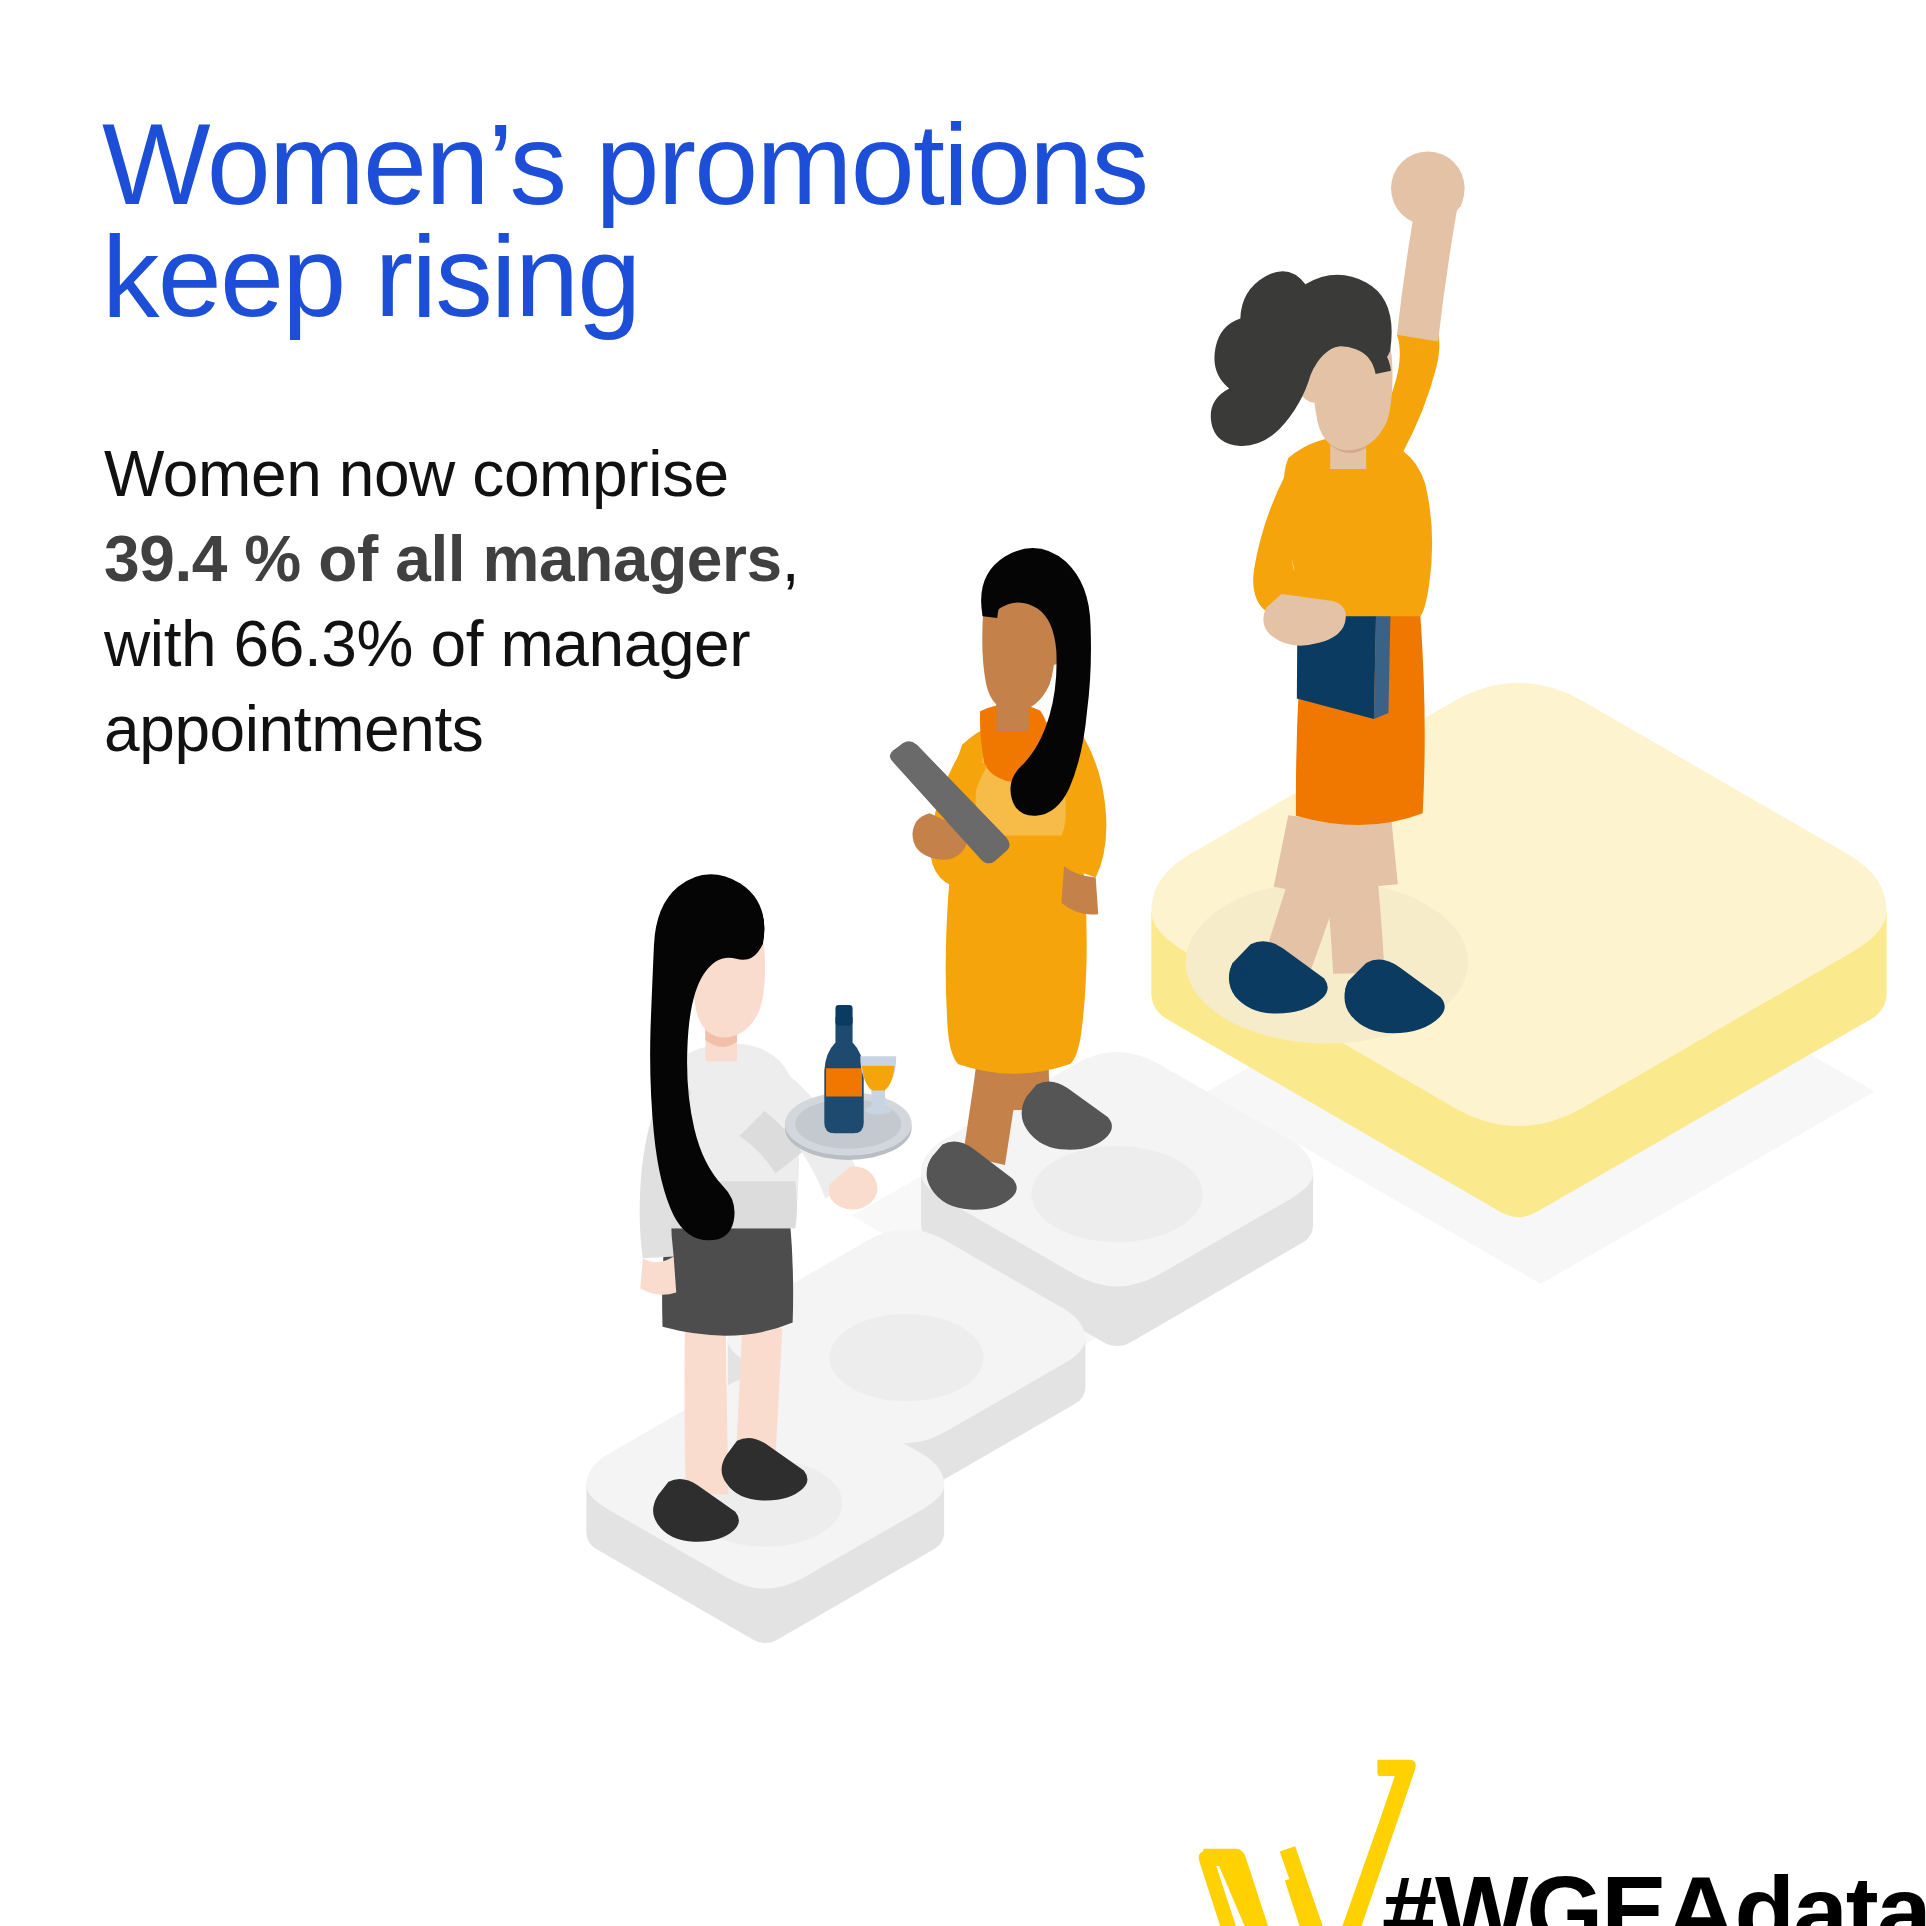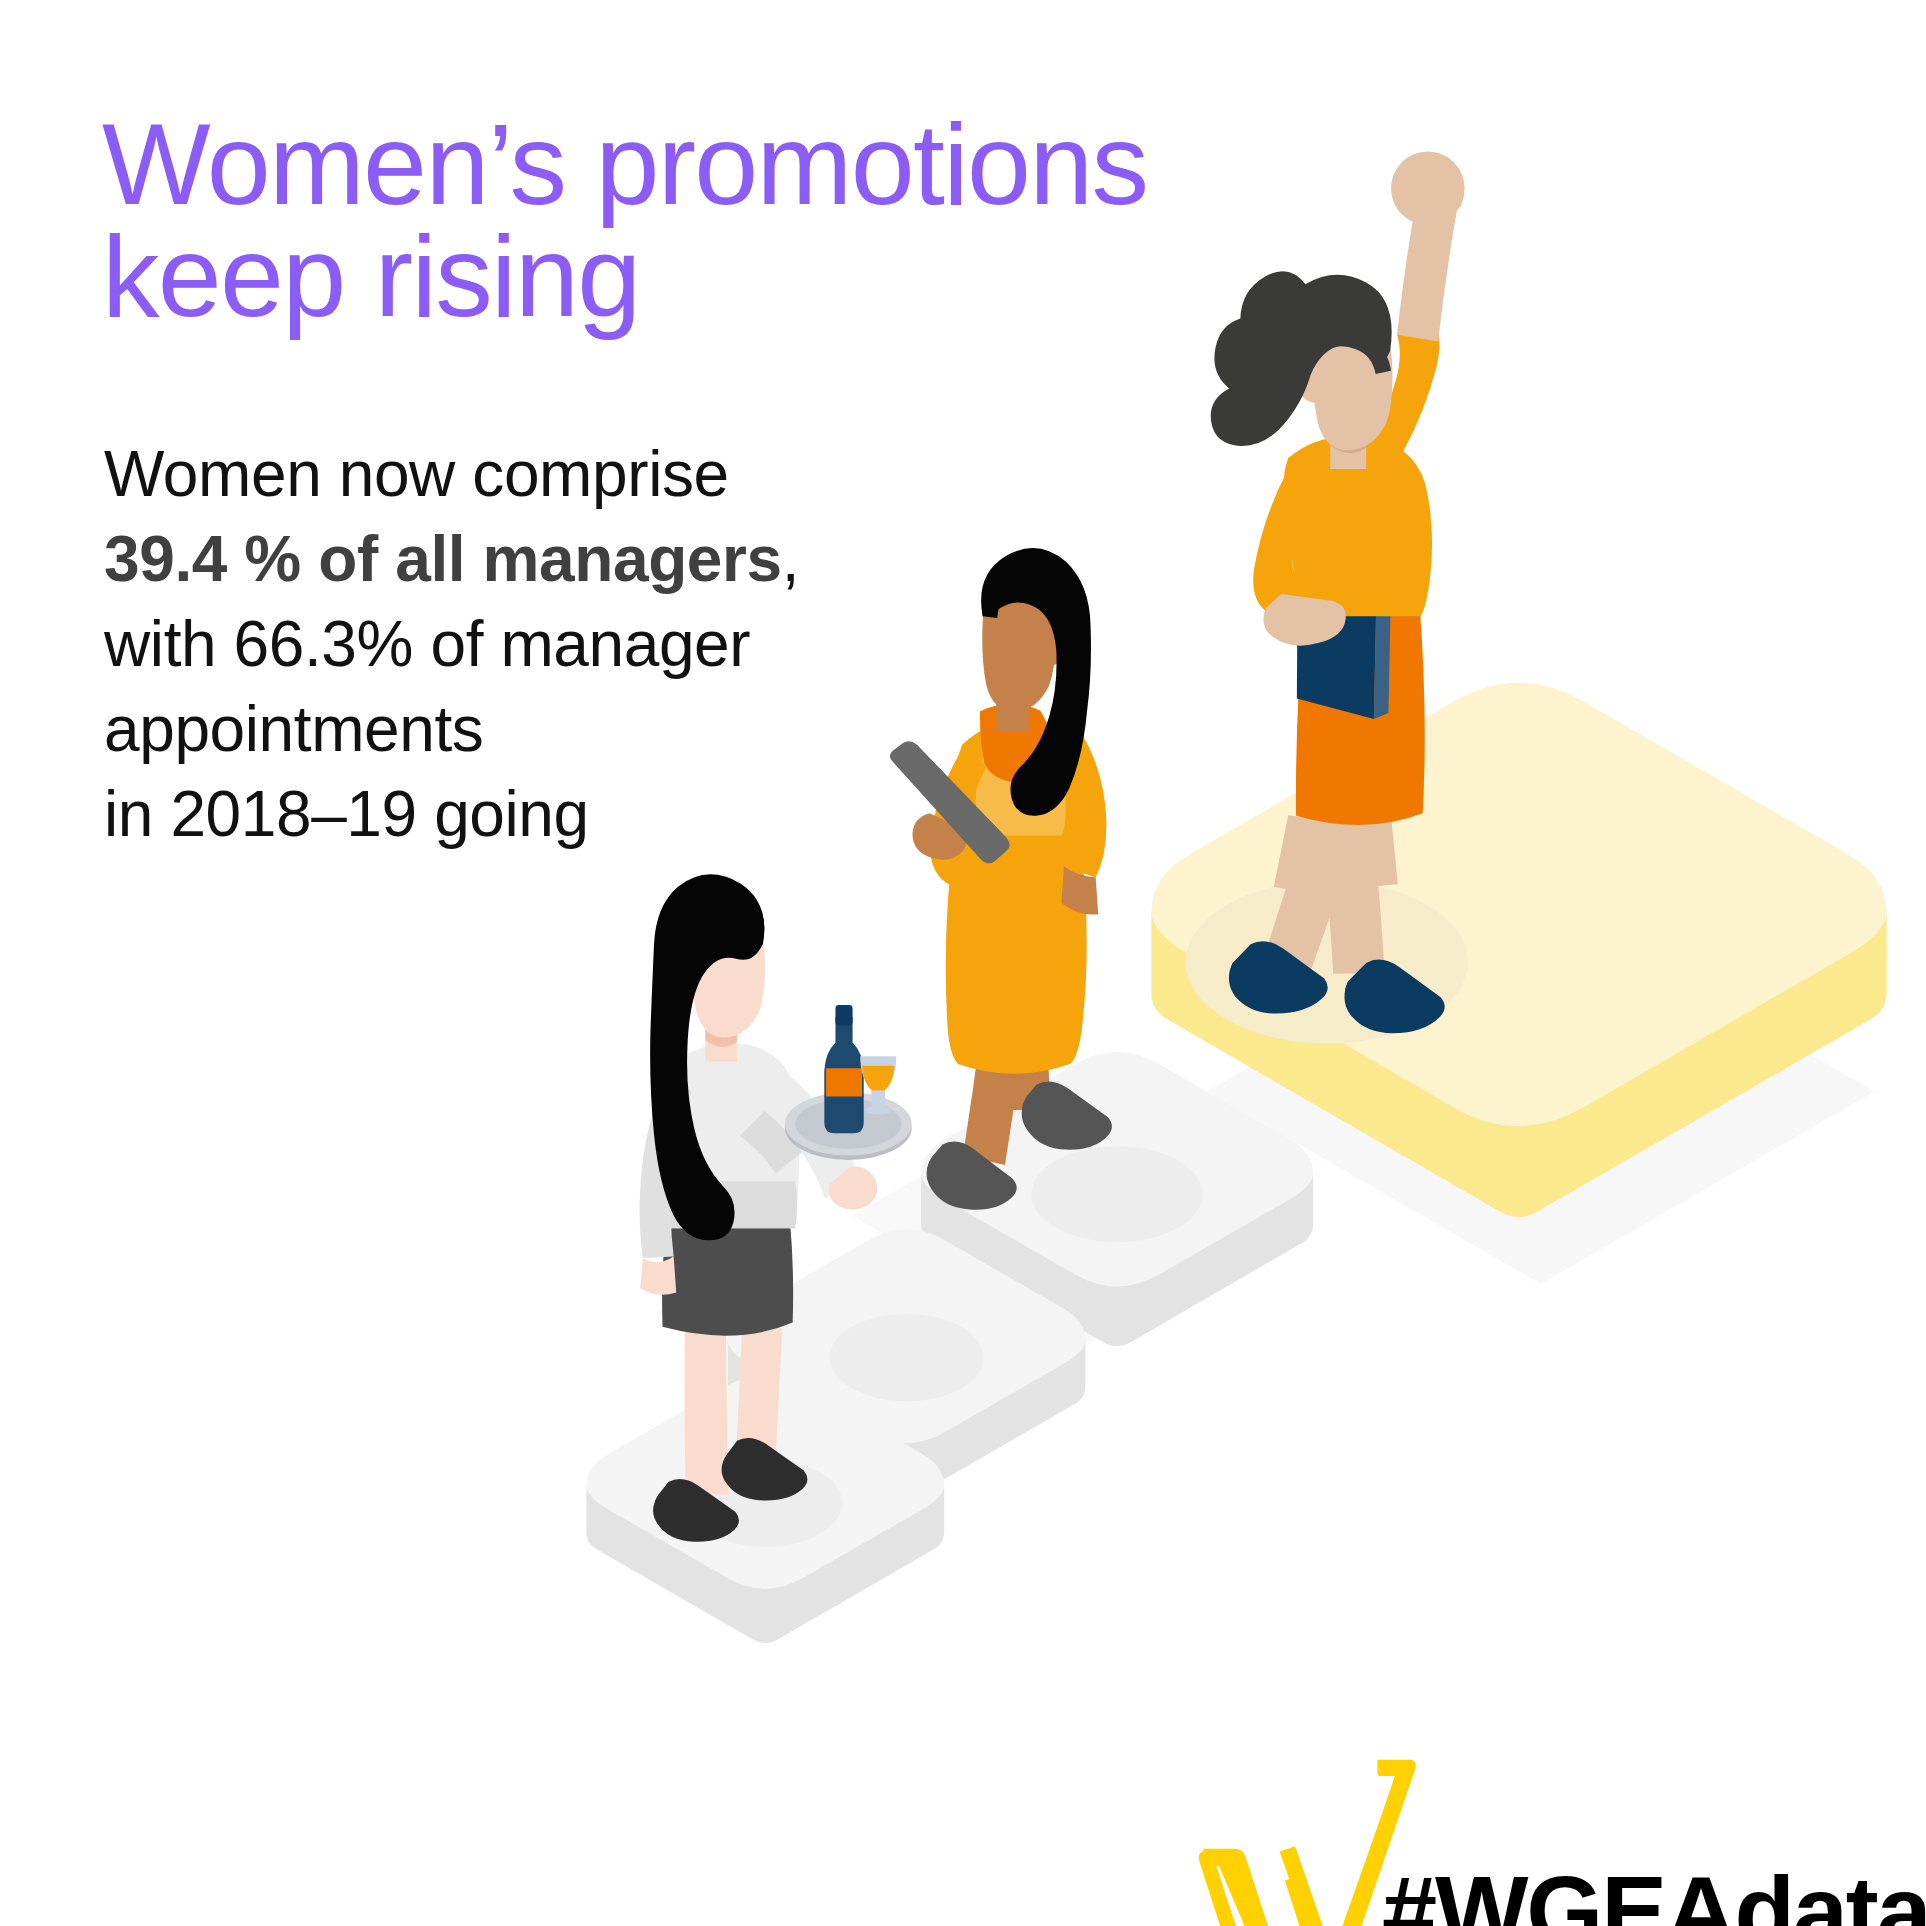--- a/index.html
+++ b/index.html
@@ -15,21 +15,21 @@
     overflow: hidden;
     font-family: "Liberation Sans", sans-serif;
   }
 
   
   #headline {
     position: absolute;
     left: 102px;
     top: 109px;
     width: 1241px;
-    color: #8b5cf6;
+    color: #1d4ed8;
     font-family: "Liberation Sans", sans-serif;
     font-size: 115px;
     font-weight: 400;
     line-height: 0.97;
     letter-spacing: -1.7px;
     white-space: pre-line;
   }
   #body-copy {
     position: absolute;
     left: 104px;
@@ -408,21 +408,20 @@
   </div>
 
   <div id="headline">Women’s promotions
 keep rising</div>
 
   <div id="body-copy">
     <span class="ln">Women now comprise</span>
     <span class="ln"><span class="hl">39.4 % of all managers</span><span>,</span></span>
     <span class="ln">with 66.3% of manager</span>
     <span class="ln">appointments</span>
-    <span class="ln">in 2018–19 going</span>
   </div>
 
   <div id="logo-block">
     <svg id="wgea-logo" viewBox="0 0 560 560" xmlns="http://www.w3.org/2000/svg">
 
       <path d="M430 22
                L500 22
                Q520 22 514 44
                L352 510
                Q346 528 330 528

